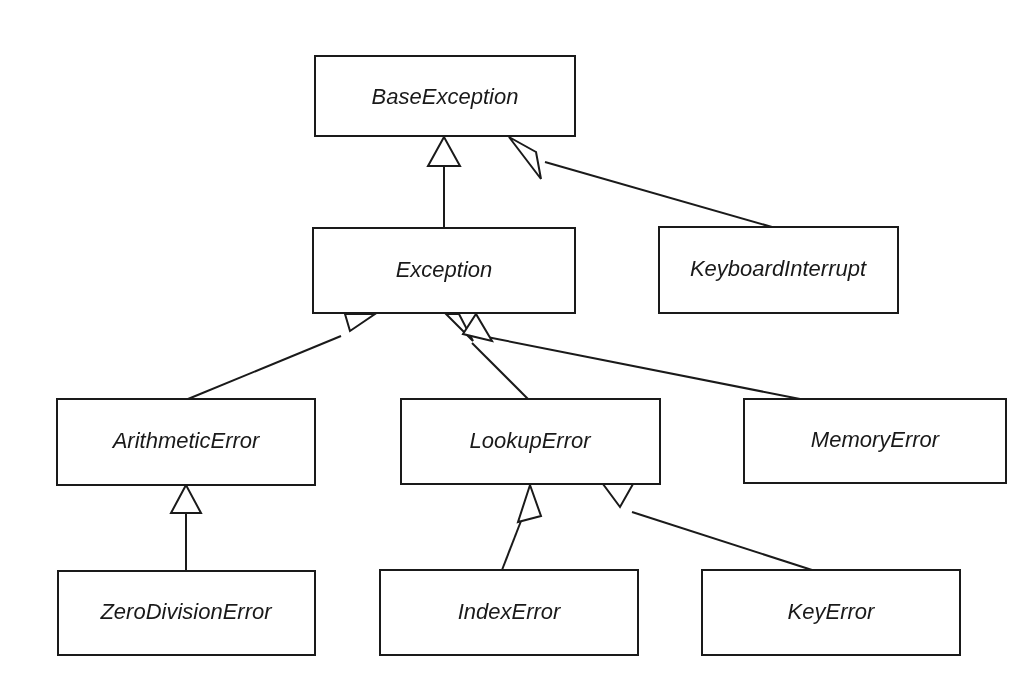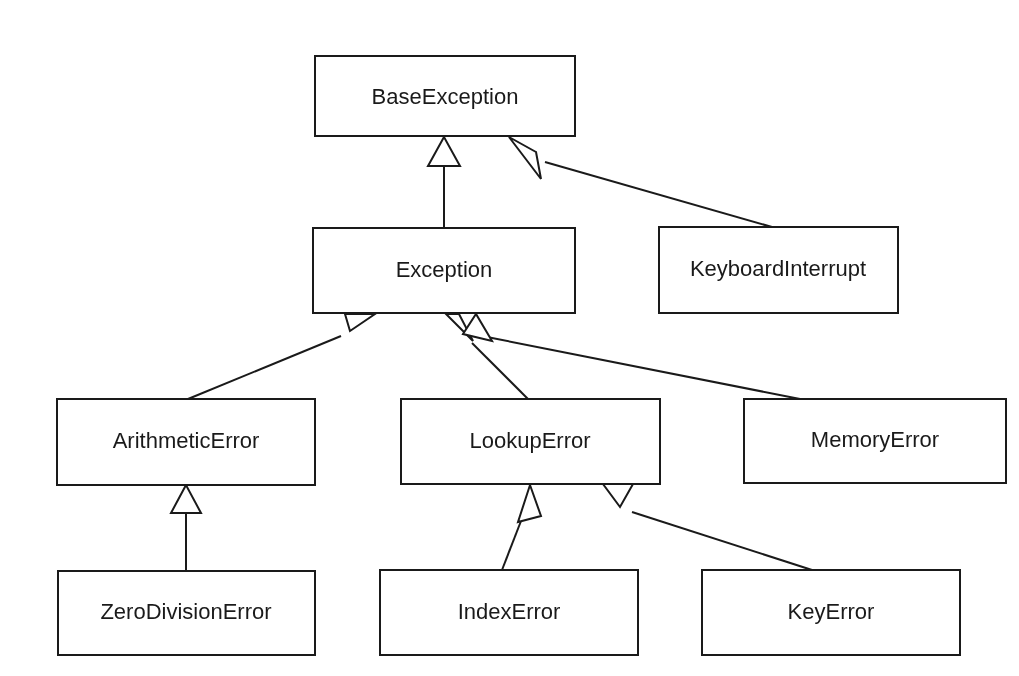--- a/index.html
+++ b/index.html
@@ -12,20 +12,21 @@
     width: 1019px;
     height: 676px;
     font-family: "Liberation Sans", sans-serif;
     overflow: hidden;
   }
   #diagram-root {
     position: relative;
     width: 1019px;
     height: 676px;
     background: #ffffff;
+    font-style: italic;
   }
   svg#uml-canvas {
     display: block;
     width: 1019px;
     height: 676px;
   }
   .class-box rect {
     fill: #ffffff;
     stroke: #1a1a1a;
     stroke-width: 2;

